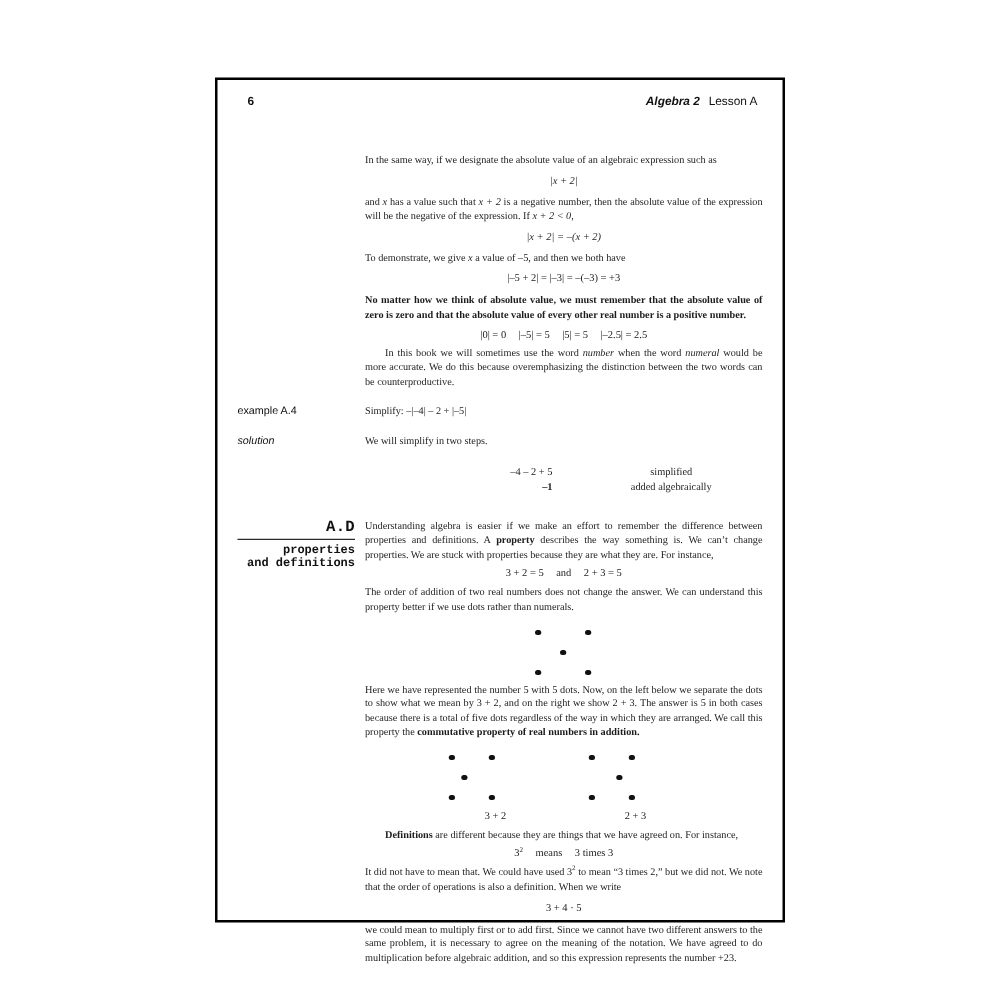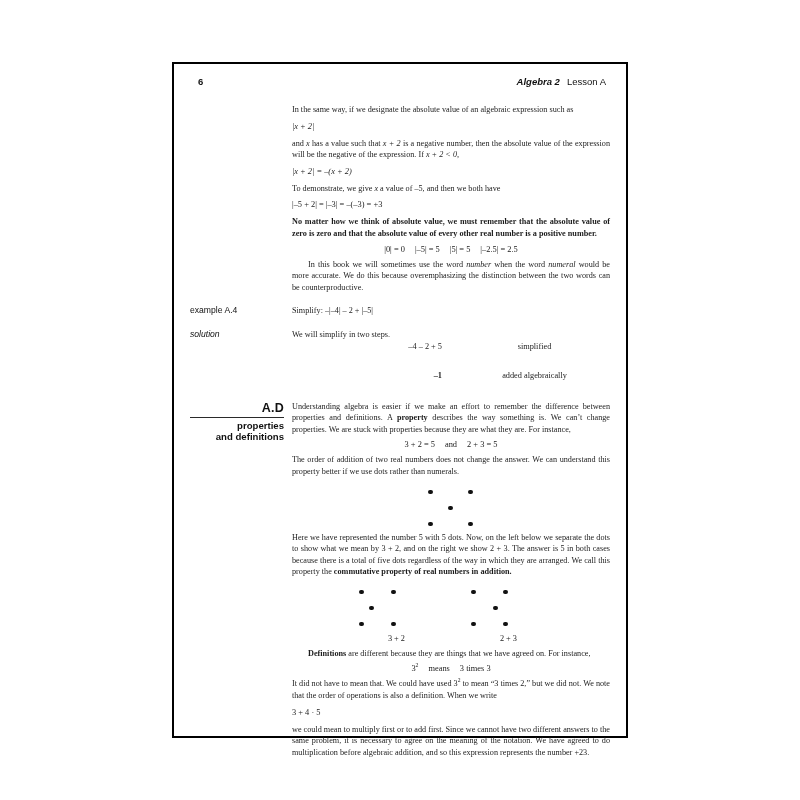--- a/index.html
+++ b/index.html
@@ -53,42 +53,42 @@
   .runhead .runright { white-space: nowrap; }
   .runhead .book {
     font-style: italic;
     font-weight: bold;
     margin-right: 7px;
   }
   .runhead .lesson { font-weight: normal; text-align: center; }
 
   
   .body-grid {
-    margin-top: 14px;
+    margin-top: 32px;
     display: grid;
     grid-template-columns: 94px 1fr;
     column-gap: 8px;
   }
   .gutter  { grid-column: 1; }
   .content { grid-column: 2; }
 
   
   p.tx {
     margin: 0 0 0 0;
     font-size: 8.2px;
     line-height: 11.6px;
     text-align: justify;
     text-justify: inter-word;
     color: #1c1c1c;
   }
   p.indent { text-indent: 16px; }
   p.bold { font-weight: bold; }
 
   .disp {
-    text-align: left;
+    text-align: center;
     font-size: 8.4px;
     line-height: 12px;
     margin: 5px 0 5px 0;
     color: #1c1c1c;
   }
   .math { font-style: italic; }
   .sup { font-size: 0.68em; vertical-align: super; line-height: 0; }
 
   .disp-row {
     display: flex;
@@ -113,42 +113,41 @@
     white-space: nowrap;
   }
   .exlabel.ital { font-style: italic; }
   .exbody {
     font-size: 8.2px;
     line-height: 11.6px;
     color: #1c1c1c;
   }
 
   .steps {
-    margin-top: 0;
+    margin-top: 13px;
     display: grid;
     grid-template-columns: 150px 1fr;
     column-gap: 22px;
     font-size: 8.3px;
     line-height: 12.5px;
-    gap: 17px;
   }
   .steps .val { text-align: right; }
   .steps .val.bold { font-weight: bold; }
   .steps .note { text-align: center; }
 
   
   .sec {
     margin-top: 18px;
     display: grid;
     grid-template-columns: 94px 1fr;
     column-gap: 8px;
   }
   .sec-head {
     text-align: right;
-    font-family: Liberation Sans, sans-serif;
+    font-family: Liberation Mono, monospace;
     color: #111;
   }
   .sec-num {
     font-size: 12.5px;
     font-weight: bold;
     letter-spacing: 0.2px;
     line-height: 14px;
     padding-bottom: 1px;
   }
   .sec-rule {

